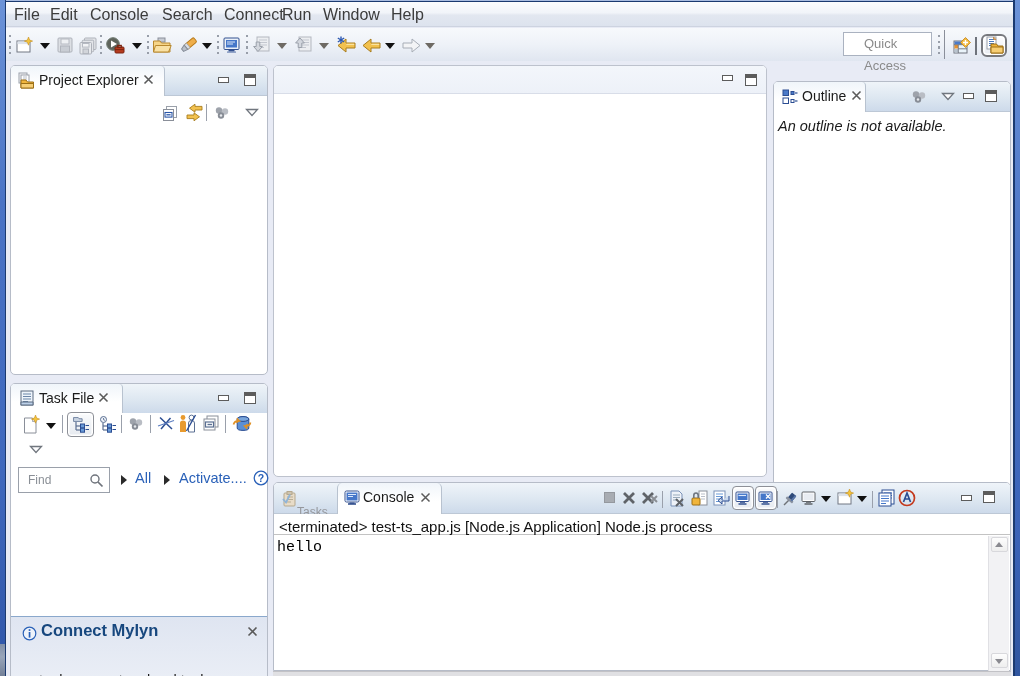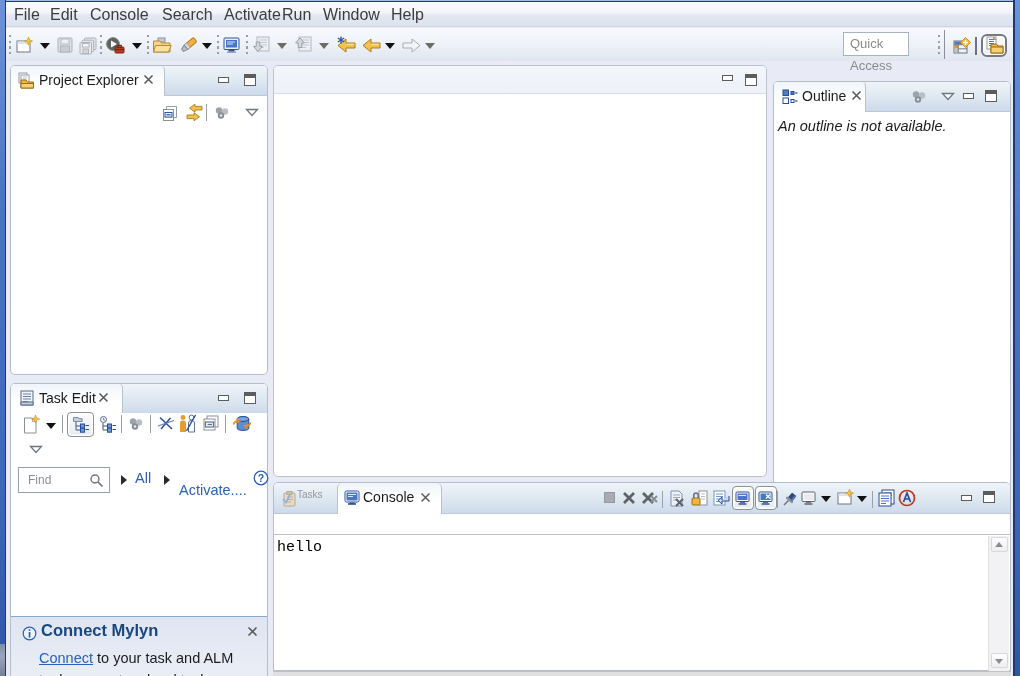--- a/index.html
+++ b/index.html
@@ -16,42 +16,42 @@
 #menubar { left:6px; top:2px; width:1007px; height:25px; background:linear-gradient(180deg,#fbfcfe 0%,#f1f4f9 45%,#e2e7f0 55%,#dde3ee 100%); border-bottom:1px solid #cdd3e0; }
 #menubar .mi { position:absolute; top:4px; font-size:16px; color:#3c3c3c; }
 
 #toolbar { left:6px; top:28px; width:1007px; height:33px; background:linear-gradient(180deg,#f7f9fc 0%,#eef2f8 50%,#e0e6f0 100%); }
 .tsep { position:absolute; width:2px; top:6px; height:21px; background-image:repeating-linear-gradient(180deg,#989ea9 0 2.5px,transparent 2.5px 5.5px); }
 .vline { position:absolute; width:1px; background:#9aa0ab; }
 .icon { position:absolute; }
 .dd { position:absolute; width:0; height:0; border-left:5.5px solid transparent; border-right:5.5px solid transparent; border-top:6px solid #111; }
 .ddg { border-top-color:#6e6a64; }
 
-#qa { position:absolute; left:843px; top:32px; width:66px; height:24px; background:#fff; border:1px solid #aab2c0; font-size:13px; color:#8a8a8a; line-height:22px; padding-left:6px; }
+#qa { position:absolute; left:843px; top:32px; width:89px; height:24px; background:#fff; border:1px solid #aab2c0; font-size:13px; color:#8a8a8a; line-height:22px; padding-left:20px; }
 
 .panel { position:absolute; background:#fff; border:1px solid #b6bcc8; border-radius:5px; }
 .tabstrip { position:absolute; left:0; top:0; right:0; height:30px; background:linear-gradient(180deg,#eff4f9 0%,#dde7f1 55%,#cddaea 100%); border-radius:4px 4px 0 0; border-bottom:1px solid #bdc8d6; }
 .seltab { position:absolute; left:0; top:0; height:30px; background:linear-gradient(180deg,#f0f5fa 0%,#ffffff 60%); border-right:1px solid #b8c2cf; border-radius:4px 4px 0 0; }
 .tablabel { position:absolute; font-size:14px; color:#1a1a1a; top:6px; }
-.graytab { position:absolute; font-size:10px; color:#95979c; top:6px; }
+.graytab { position:absolute; font-size:12px; color:#95979c; top:22px; }
 .closex { position:absolute; top:8px; width:11px; height:11px; }
 .minbtn { position:absolute; width:11px; height:6px; border:1.5px solid #5c5c5c; background:#fff; }
 .maxbtn { position:absolute; width:12px; height:12px; border:1.5px solid #5c5c5c; background:#fff; }
 .maxbtn:before { content:""; position:absolute; left:0; top:0; width:100%; height:3px; background:#5c5c5c; }
 a.lnk { color:#2a61b8; text-decoration:underline; }
 </style>
 </head>
 <body>
 <div class="abs" id="frameT"></div>
 <div class="abs" id="menubar">
   <span class="mi" style="left:8px;">File</span>
   <span class="mi" style="left:44px;">Edit</span>
   <span class="mi" style="left:84px;">Console</span>
   <span class="mi" style="left:156px;">Search</span>
-  <span class="mi" style="left:218px;">Activate</span>
+  <span class="mi" style="left:218px;">Connect</span>
   <span class="mi" style="left:276px;">Run</span>
   <span class="mi" style="left:317px;">Window</span>
   <span class="mi" style="left:385px;">Help</span>
 </div>
 <div class="abs" id="toolbar"></div>
 <div>
 <div class="tsep" style="left:9px;top:35px;"></div>
 <div class="tsep" style="left:100px;top:35px;"></div>
 <div class="tsep" style="left:147px;top:35px;"></div>
 <div class="tsep" style="left:217px;top:35px;"></div>
@@ -196,21 +196,21 @@
 </div>
 
 <div class="panel" style="left:10px;top:383px;width:258px;height:297px;border-radius:5px 5px 0 0;">
  <div class="tabstrip"></div>
  <div class="seltab" style="width:112px;"></div>
  <svg class="icon" style="left:9px;top:6px;" width="16" height="17" viewBox="0 0 16 17">
   <rect x="1" y="1" width="12" height="14" fill="#eef4fb" stroke="#5a6a80"></rect>
   <path d="M3 4 H11 M3 6.5 H11 M3 9 H11 M3 11.5 H8" stroke="#6a85a8" stroke-width="1.1"></path>
   <path d="M1 12 L13 12 L13 15 L1 15 Z" fill="#bcd0e8" stroke="#5a6a80"></path>
  </svg>
- <span class="tablabel" style="left:28px;">Task Edit</span>
+ <span class="tablabel" style="left:28px;">Task File</span>
  <svg class="closex" style="left:87px;" width="11" height="11" viewBox="0 0 11 11">
       <path d="M1.5 1.5 L9.5 9.5 M9.5 1.5 L1.5 9.5" stroke="#5a5a5a" stroke-width="1.6"></path>
     </svg>
  <div class="minbtn" style="left:207px;top:11px;"></div>
  <div class="maxbtn" style="left:233px;top:8px;"></div>
  <div style="position:absolute;left:0;top:29px;width:100%;height:85px;background:#fff;"></div>
  <svg class="icon" style="left:12px;top:31px;" width="17" height="19" viewBox="0 0 17 19">
   <path d="M1.5 3 L9.5 3 L13 6.5 L13 18 L1.5 18 Z" fill="#fff" stroke="#8a8f99"></path>
   <path d="M9.5 3 L13 6.5 L9.5 6.5 Z" fill="#e8eaee" stroke="#8a8f99" stroke-width="0.7"></path>
   <path d="M12.5 0 L13.6 3 L16.6 4.1 L13.6 5.2 L12.5 8.2 L11.4 5.2 L8.4 4.1 L11.4 3 Z" fill="#f5c53c" stroke="#c89020" stroke-width="0.6"></path>
@@ -277,36 +277,35 @@
  <div class="abs" style="left:7px;top:83px;width:92px;height:26px;border:1px solid #9aa0aa;background:#fff;">
   <span style="position:absolute;left:9px;top:5px;font-size:12px;color:#8a8f96;">Find</span>
   <svg style="position:absolute;right:5px;top:5px;" width="15" height="15" viewBox="0 0 15 15">
         <circle cx="6" cy="6" r="4" fill="none" stroke="#6e737b" stroke-width="1.4"></circle>
         <line x1="9" y1="9" x2="13.5" y2="13.5" stroke="#6e737b" stroke-width="1.7"></line>
       </svg>
  </div>
  <div class="abs" style="left:110px;top:91px;width:0;height:0;border-top:5px solid transparent;border-bottom:5px solid transparent;border-left:6px solid #2a2a2a;"></div>
  <span class="abs" style="left:124px;top:86px;font-size:14.5px;color:#2a61b8;">All</span>
  <div class="abs" style="left:153px;top:91px;width:0;height:0;border-top:5px solid transparent;border-bottom:5px solid transparent;border-left:6px solid #2a2a2a;"></div>
- <span class="abs" style="left:168px;top:86px;font-size:14.5px;color:#2a61b8;margin-top:12px;">Activate....</span>
+ <span class="abs" style="left:168px;top:86px;font-size:14.5px;color:#2a61b8;">Activate....</span>
  <svg class="abs" style="left:242px;top:86px;" width="16" height="16" viewBox="0 0 16 16">
       <circle cx="8" cy="8" r="6.8" fill="none" stroke="#2a61b8" stroke-width="1.3"></circle>
       <text x="8" y="11.6" font-size="10.5" font-weight="bold" fill="#2a61b8" text-anchor="middle" font-family="Liberation Sans">?</text>
     </svg>
  <div class="abs" style="left:0px;top:232px;width:256px;height:64px;background:linear-gradient(180deg,#dfe5f1,#eaeef6);border-top:1px solid #8aa8cc;">
   <svg style="position:absolute;left:11px;top:9px;" width="15" height="15" viewBox="0 0 15 15">
         <circle cx="7.5" cy="7.5" r="6.3" fill="#eef3fa" stroke="#2a61b8" stroke-width="1.2"></circle>
         <rect x="6.7" y="3.2" width="1.7" height="1.7" fill="#2a61b8"></rect>
         <rect x="6.7" y="6" width="1.7" height="5.6" fill="#2a61b8"></rect>
       </svg>
   <span style="position:absolute;left:30px;top:4px;font-size:16.5px;font-weight:bold;color:#17477e;">Connect Mylyn</span>
   <svg style="position:absolute;left:236px;top:9px;" width="11" height="11" viewBox="0 0 11 11">
         <path d="M1.5 1.5 L9.5 9.5 M9.5 1.5 L1.5 9.5" stroke="#5a5a5a" stroke-width="1.6"></path>
       </svg>
-  <div style="position:absolute;left:28px;top:33px;font-size:14.5px;color:#1c1c1c;"><a class="lnk">Connect</a> to your task and ALM</div>
   <div style="position:absolute;left:28px;top:55px;font-size:14.5px;color:#1c1c1c;">tools or create a local task.</div>
  </div>
 </div>
 
 <div class="panel" style="left:273px;top:65px;width:494px;height:412px;border-color:#bdc2cd;">
  <div style="position:absolute;left:0;top:0;width:100%;height:28px;background:linear-gradient(180deg,#f3f6fb,#edf1f8);border-radius:4px 4px 0 0;border-bottom:1px solid #d8dde8;"></div>
  <div class="minbtn" style="left:448px;top:9px;"></div>
  <div class="maxbtn" style="left:471px;top:8px;"></div>
 </div>
 
@@ -430,20 +429,21 @@
   <rect x="1" y="4" width="12" height="13" fill="#fff" stroke="#2b4d92"></rect>
   <path d="M3 7 H11 M3 9.5 H11 M3 12 H11 M3 14.5 H8" stroke="#4577c9" stroke-width="1.1"></path>
  </svg>
  <svg class="icon" style="left:624px;top:6px;" width="18" height="18" viewBox="0 0 18 18">
   <circle cx="9" cy="9" r="7.5" fill="none" stroke="#c43a1e" stroke-width="1.7"></circle>
   <path d="M5.5 13 L9 4 L12.5 13 M6.8 10 H11.2" fill="none" stroke="#2b4d92" stroke-width="1.7"></path>
  </svg>
  <div class="minbtn" style="left:687px;top:12px;"></div>
  <div class="maxbtn" style="left:709px;top:8px;"></div>
  <div style="position:absolute;left:0;top:31px;width:100%;height:21px;background:#fff;border-bottom:1px solid #c3c3c3;"></div>
+ <div style="position:absolute;left:5px;top:35px;font-size:15px;color:#111;">&lt;terminated&gt; test-ts_app.js [Node.js Application] Node.js process</div>
  <div style="position:absolute;left:3px;top:56px;font-family:'Liberation Mono',monospace;font-size:15px;color:#000;">hello</div>
  <div class="abs" style="left:714px;top:53px;width:21px;height:136px;background:#f2f2f4;border-left:1px solid #e0e0e4;">
   <div style="position:absolute;left:2px;top:1px;width:17px;height:15px;background:linear-gradient(180deg,#fdfdfd,#eee);border:1px solid #d8d8dc;border-radius:2px;"></div>
   <div style="position:absolute;left:6px;top:6px;width:0;height:0;border-left:4.5px solid transparent;border-right:4.5px solid transparent;border-bottom:5px solid #8a8a90;"></div>
   <div style="position:absolute;left:2px;top:117px;width:17px;height:15px;background:linear-gradient(180deg,#fdfdfd,#eee);border:1px solid #d8d8dc;border-radius:2px;"></div>
   <div style="position:absolute;left:6px;top:123px;width:0;height:0;border-left:4.5px solid transparent;border-right:4.5px solid transparent;border-top:5px solid #8a8a90;"></div>
  </div>
 </div>
 <div class="abs" style="left:273px;top:671px;width:738px;height:5px;background:#e0e0e3;border-top:1px solid #c2c2c6;"></div>
 <div class="abs" id="frameL"></div>

